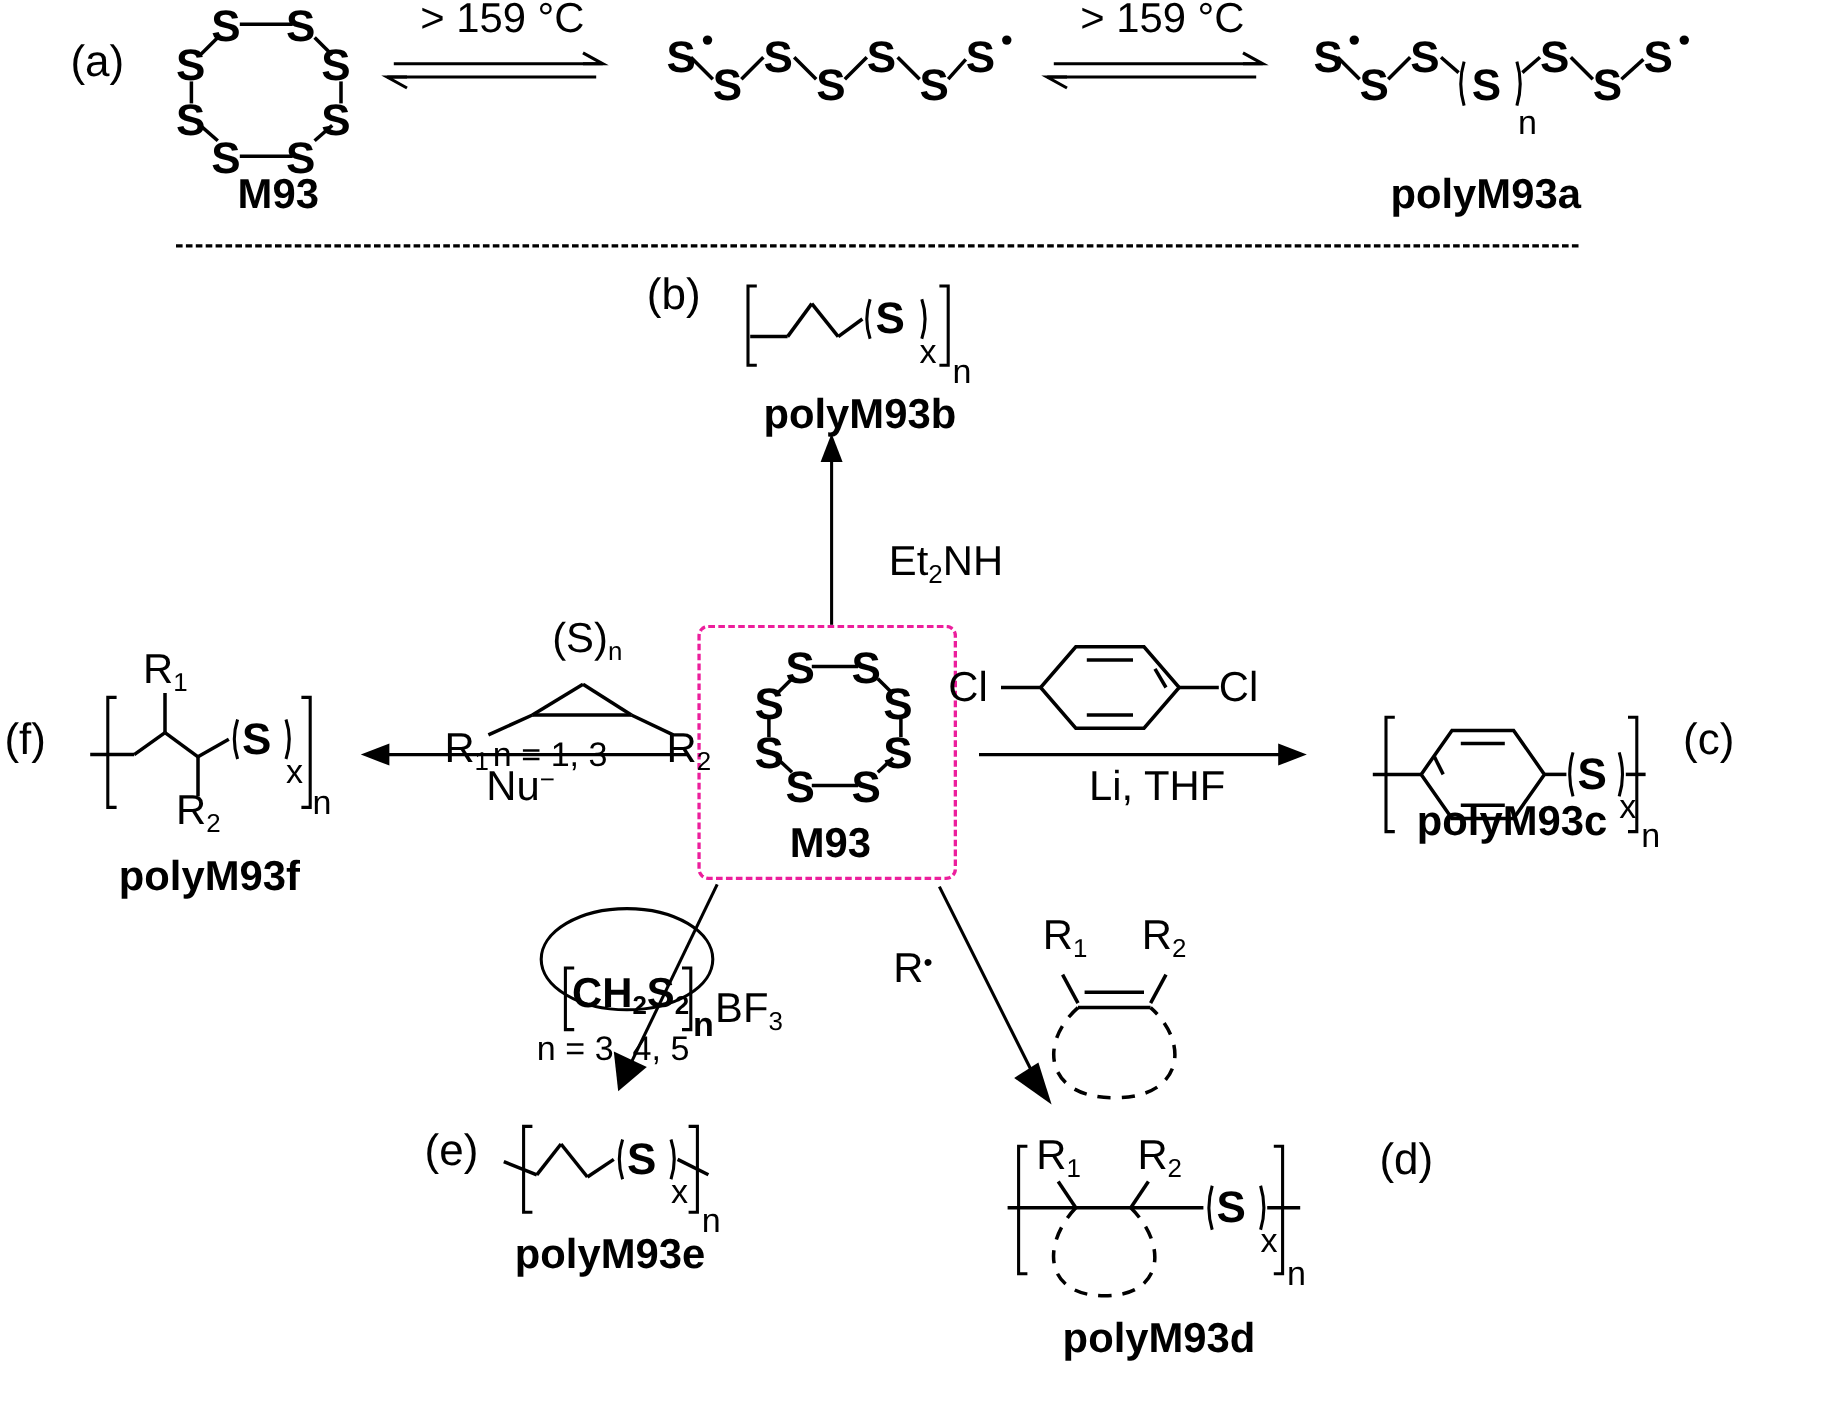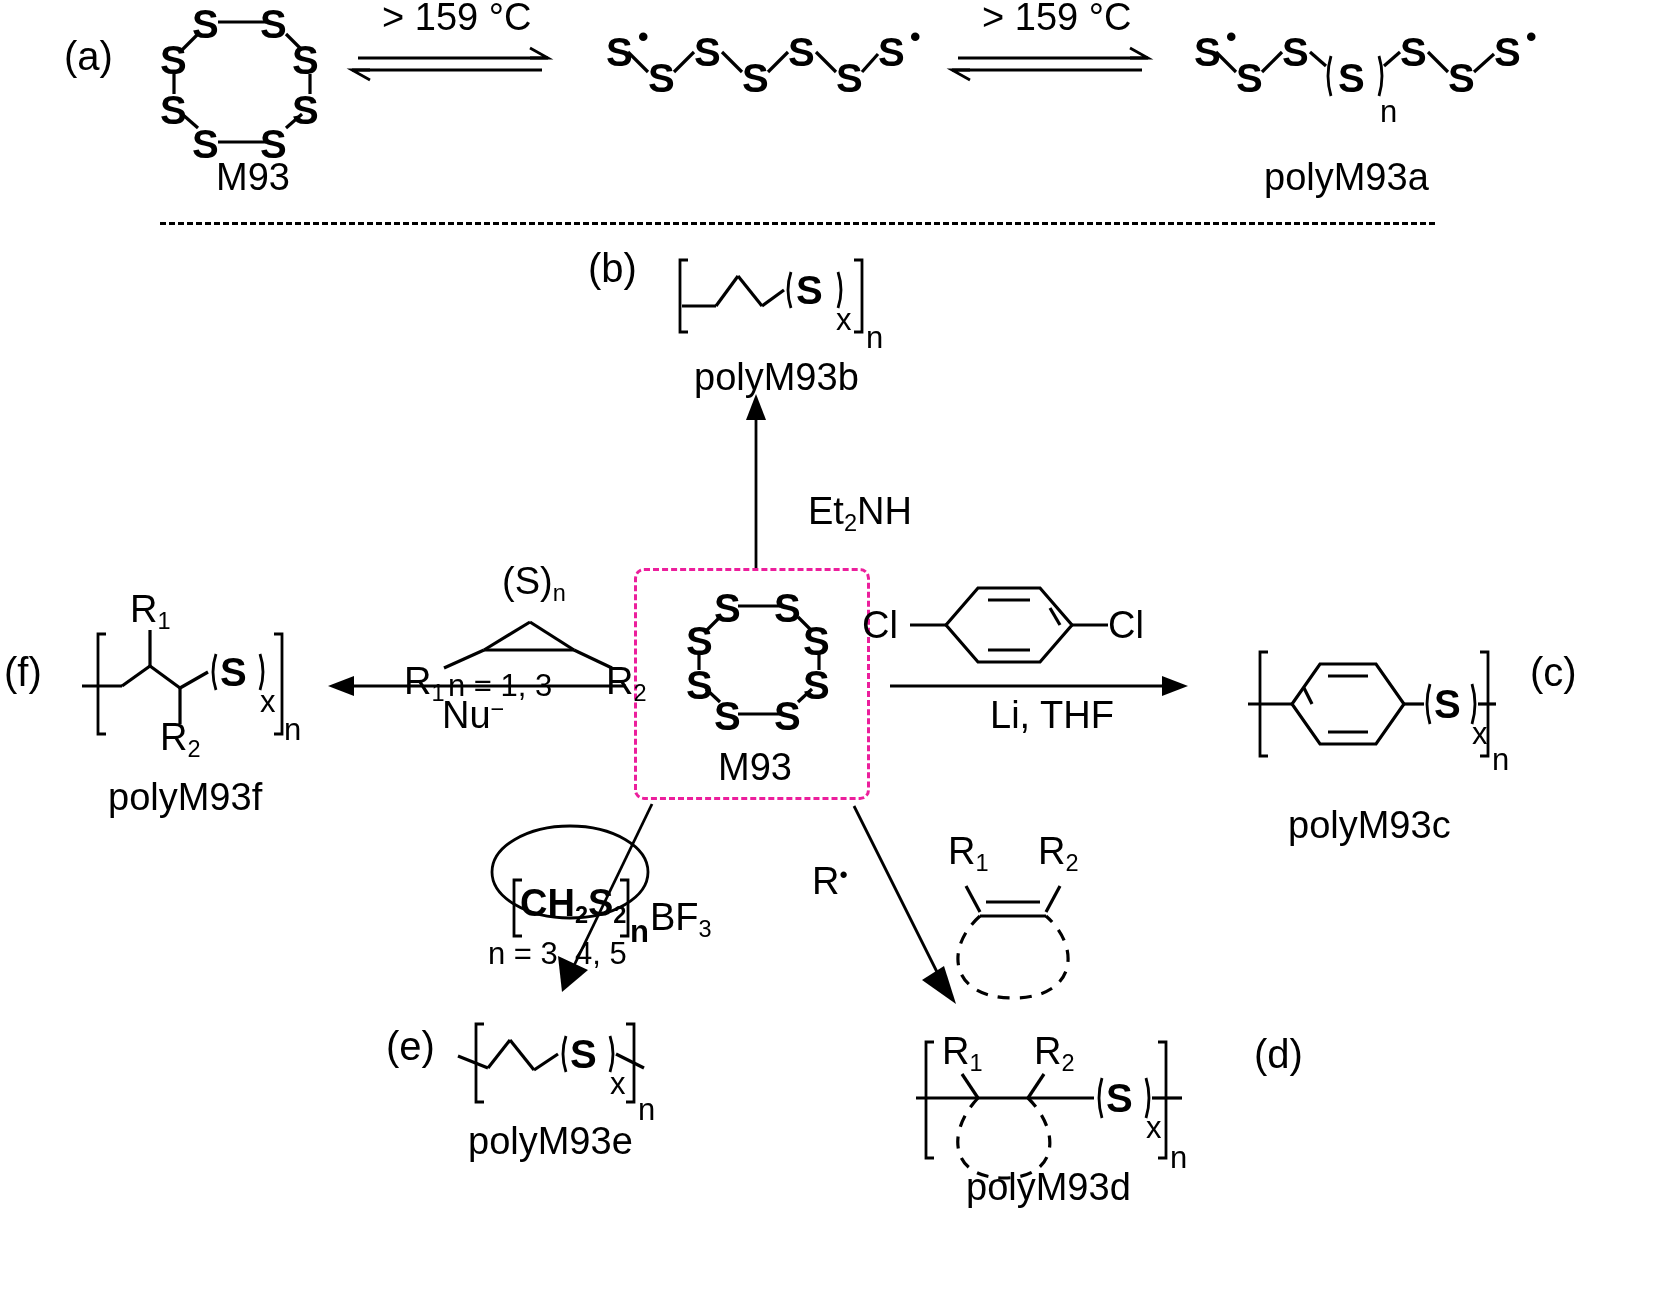--- a/index.html
+++ b/index.html
@@ -1,21 +1,21 @@
 <!DOCTYPE html>
 <html><head>
 <meta charset="utf-8">
 <title>Sulfur Polymerization Scheme</title>
 <style>
   html,body{margin:0;padding:0;background:#ffffff;}
   body{font-family:"Liberation Sans",sans-serif;color:#000;}
   #stage{position:relative;width:1658px;height:1296px;background:#fff;overflow:hidden;}
   .abs{position:absolute;}
   .lbl{font-size:38px;color:#000;white-space:nowrap;line-height:1;}
-  .lbl-bold{font-weight:normal;}
+  .lbl-bold{font-weight:bold;}
   .sm{font-size:31px;}
   .sub{font-size:0.62em;vertical-align:-0.30em;}
   .sup{font-size:0.62em;vertical-align:0.45em;}
   .satom{font-size:40px;font-weight:bold;line-height:1;white-space:nowrap;}
   .panel-letter{font-size:40px;}
   svg{display:block;overflow:visible;}
   .stroke{stroke:#000;stroke-width:3.2;fill:none;}
   .stroke-thin{stroke:#000;stroke-width:2.8;fill:none;}
   .dash-ring{stroke:#000;stroke-width:3.2;fill:none;stroke-dasharray:12 10;}
   .magenta-box{border:3.5px dashed #ec1e9c;border-radius:10px;box-sizing:border-box;}
@@ -201,21 +201,21 @@
       <line class="stroke" x1="156" y1="58" x2="176" y2="58"></line>
       <path class="stroke-thin" d="M182,38 Q176,58 182,78"></path>
       <path class="stroke-thin" d="M224,38 Q230,58 224,78"></path>
       <line class="stroke" x1="230" y1="58" x2="248" y2="58"></line>
       <path class="stroke-thin" d="M232,6 L240,6 L240,110 L232,110"></path>
     </svg>
     <div class="abs satom" style="left:186px; top:38px;">S</div>
     <div class="abs sm" style="left:224px; top:70px;">x</div>
     <div class="abs sm" style="left:244px; top:96px;">n</div>
   </div>
-  <div class="abs lbl lbl-bold" style="left:1288px; top:806px;">polyM93c</div>
+  <div class="abs lbl lbl-bold" style="left:1288px; top:728px;">polyM93c</div>
   <div class="abs panel-letter lbl" style="left:1530px; top:652px;">(c)</div>
 
   <div class="abs panel-letter lbl" style="left:4px; top:652px;">(f)</div>
 
   <div class="abs" style="left:78px; top:608px; width:230px; height:140px;">
     <svg width="230" height="140" viewBox="0 0 230 140">
       <path class="stroke-thin" d="M28,26 L20,26 L20,126 L28,126"></path>
       <line class="stroke" x1="4" y1="78" x2="44" y2="78"></line>
       <line class="stroke" x1="44" y1="78" x2="72" y2="58"></line>
       <line class="stroke" x1="72" y1="58" x2="72" y2="22"></line>
@@ -328,15 +328,15 @@
       <path class="stroke-thin" d="M240,46 Q246,66 240,86"></path>
       <line class="stroke" x1="246" y1="66" x2="276" y2="66"></line>
       <path class="stroke-thin" d="M252,10 L260,10 L260,126 L252,126"></path>
     </svg>
     <div class="abs lbl" style="left:36px; top:0px;"><span>R</span><span class="sub">1</span></div>
     <div class="abs lbl" style="left:128px; top:0px;"><span>R</span><span class="sub">2</span></div>
     <div class="abs satom" style="left:200px; top:46px;">S</div>
     <div class="abs sm" style="left:240px; top:78px;">x</div>
     <div class="abs sm" style="left:264px; top:108px;">n</div>
   </div>
-  <div class="abs lbl lbl-bold" style="left:966px; top:1168px;">polyM93d</div>
+  <div class="abs lbl lbl-bold" style="left:966px; top:1198px;">polyM93d</div>
 
 </div>
 
 </body></html>

